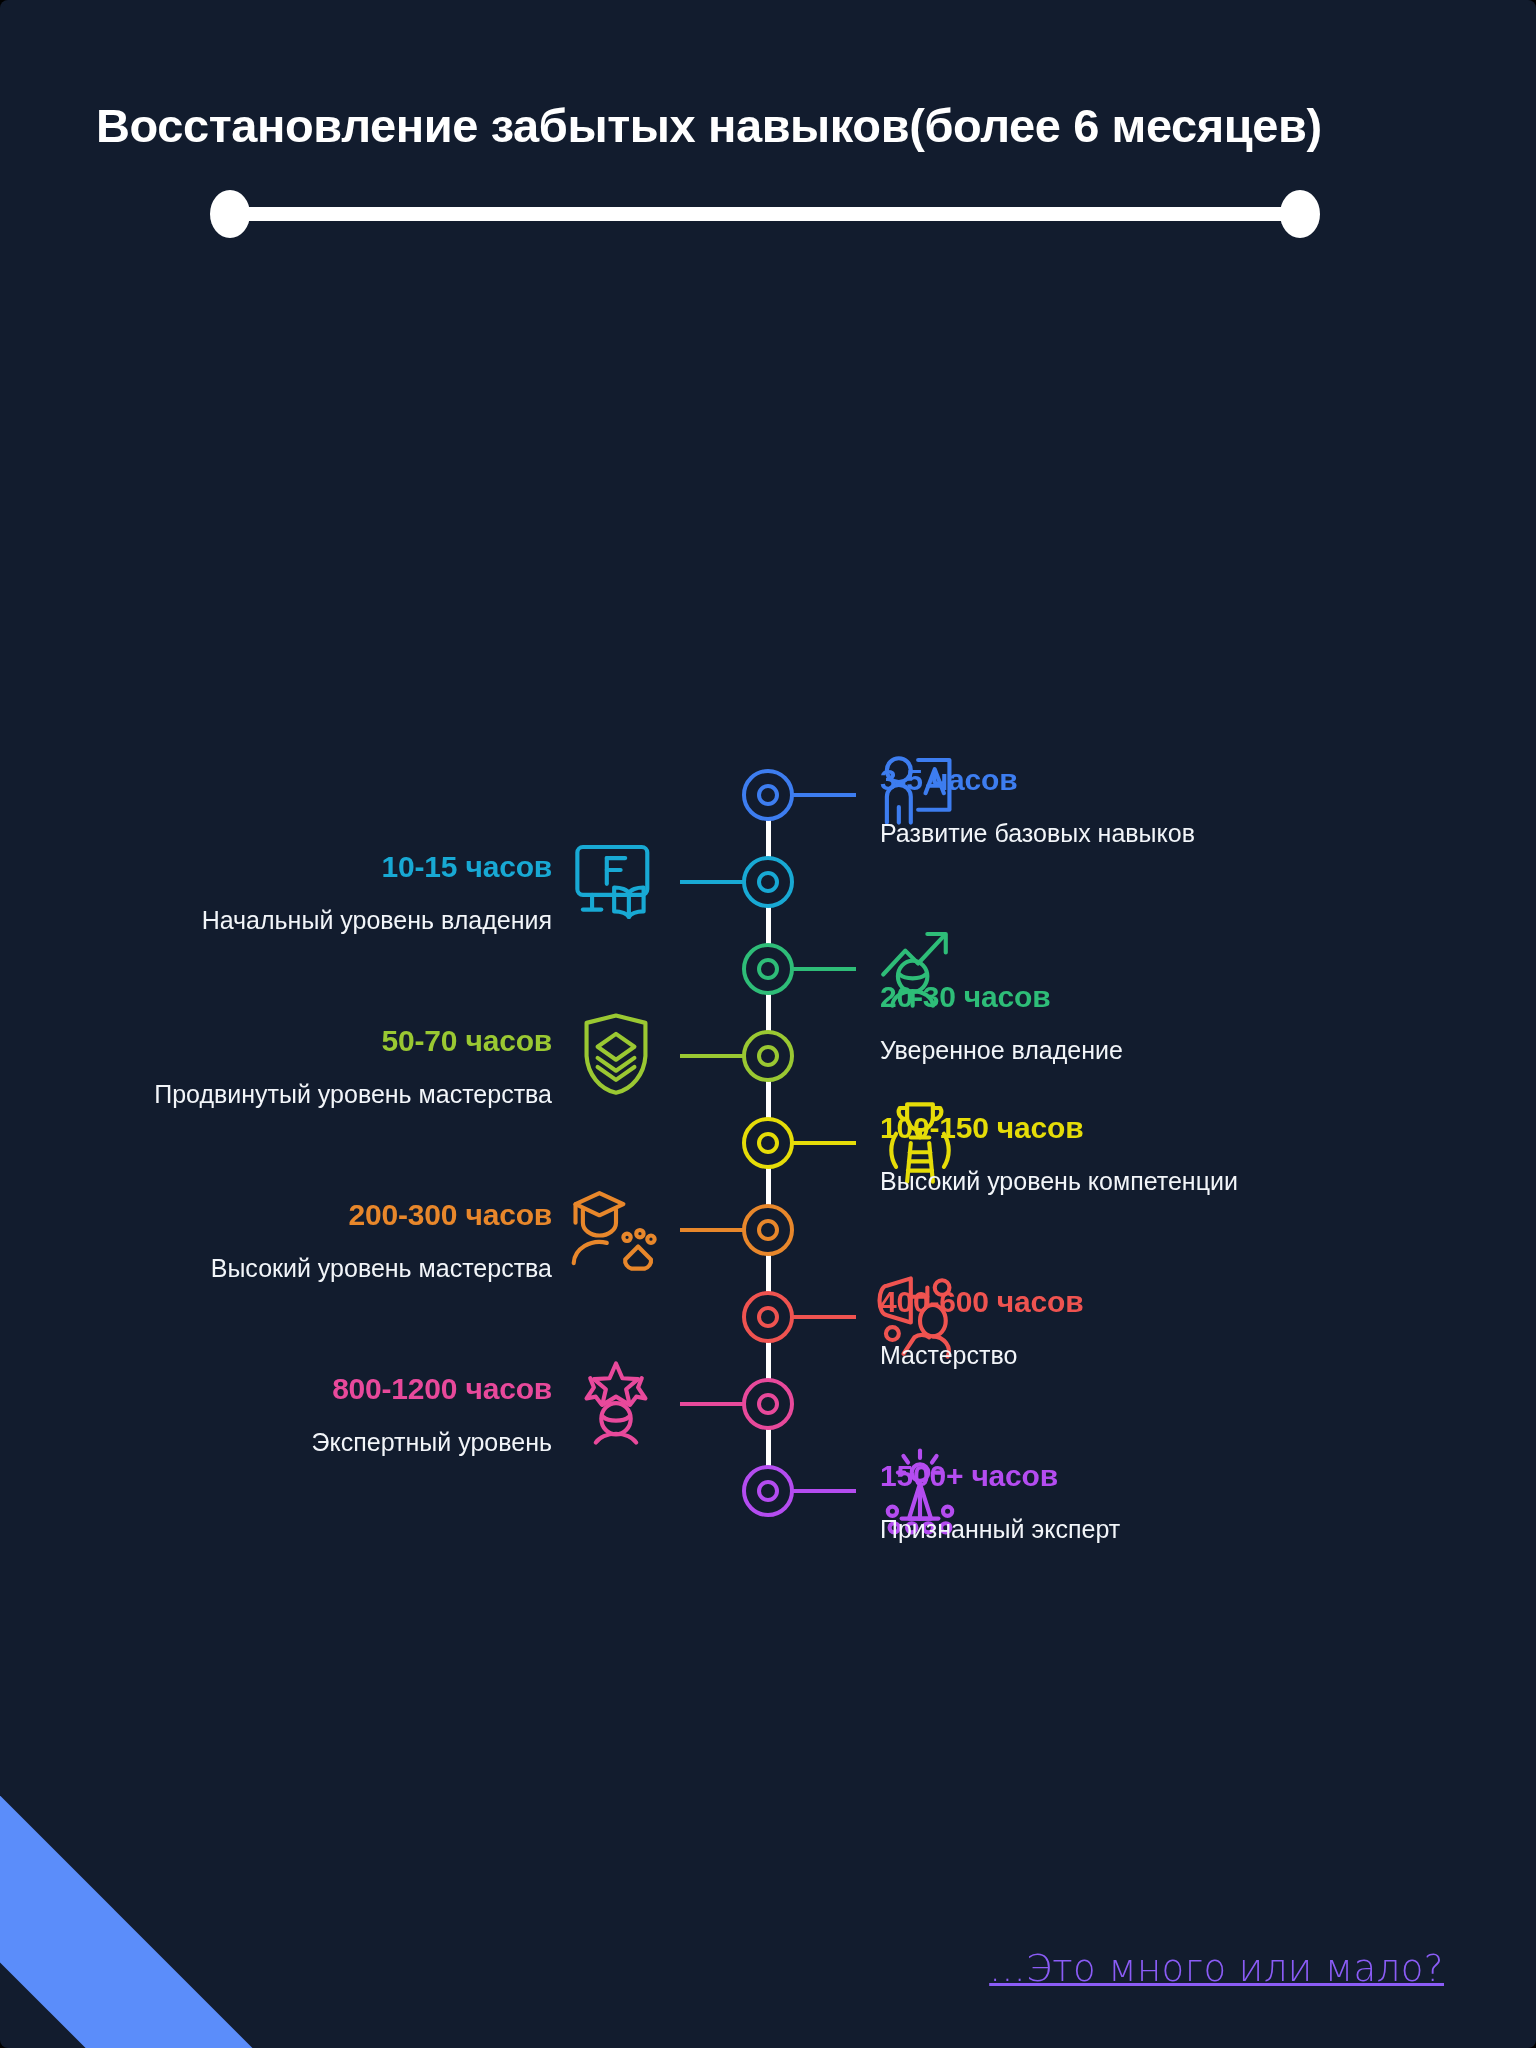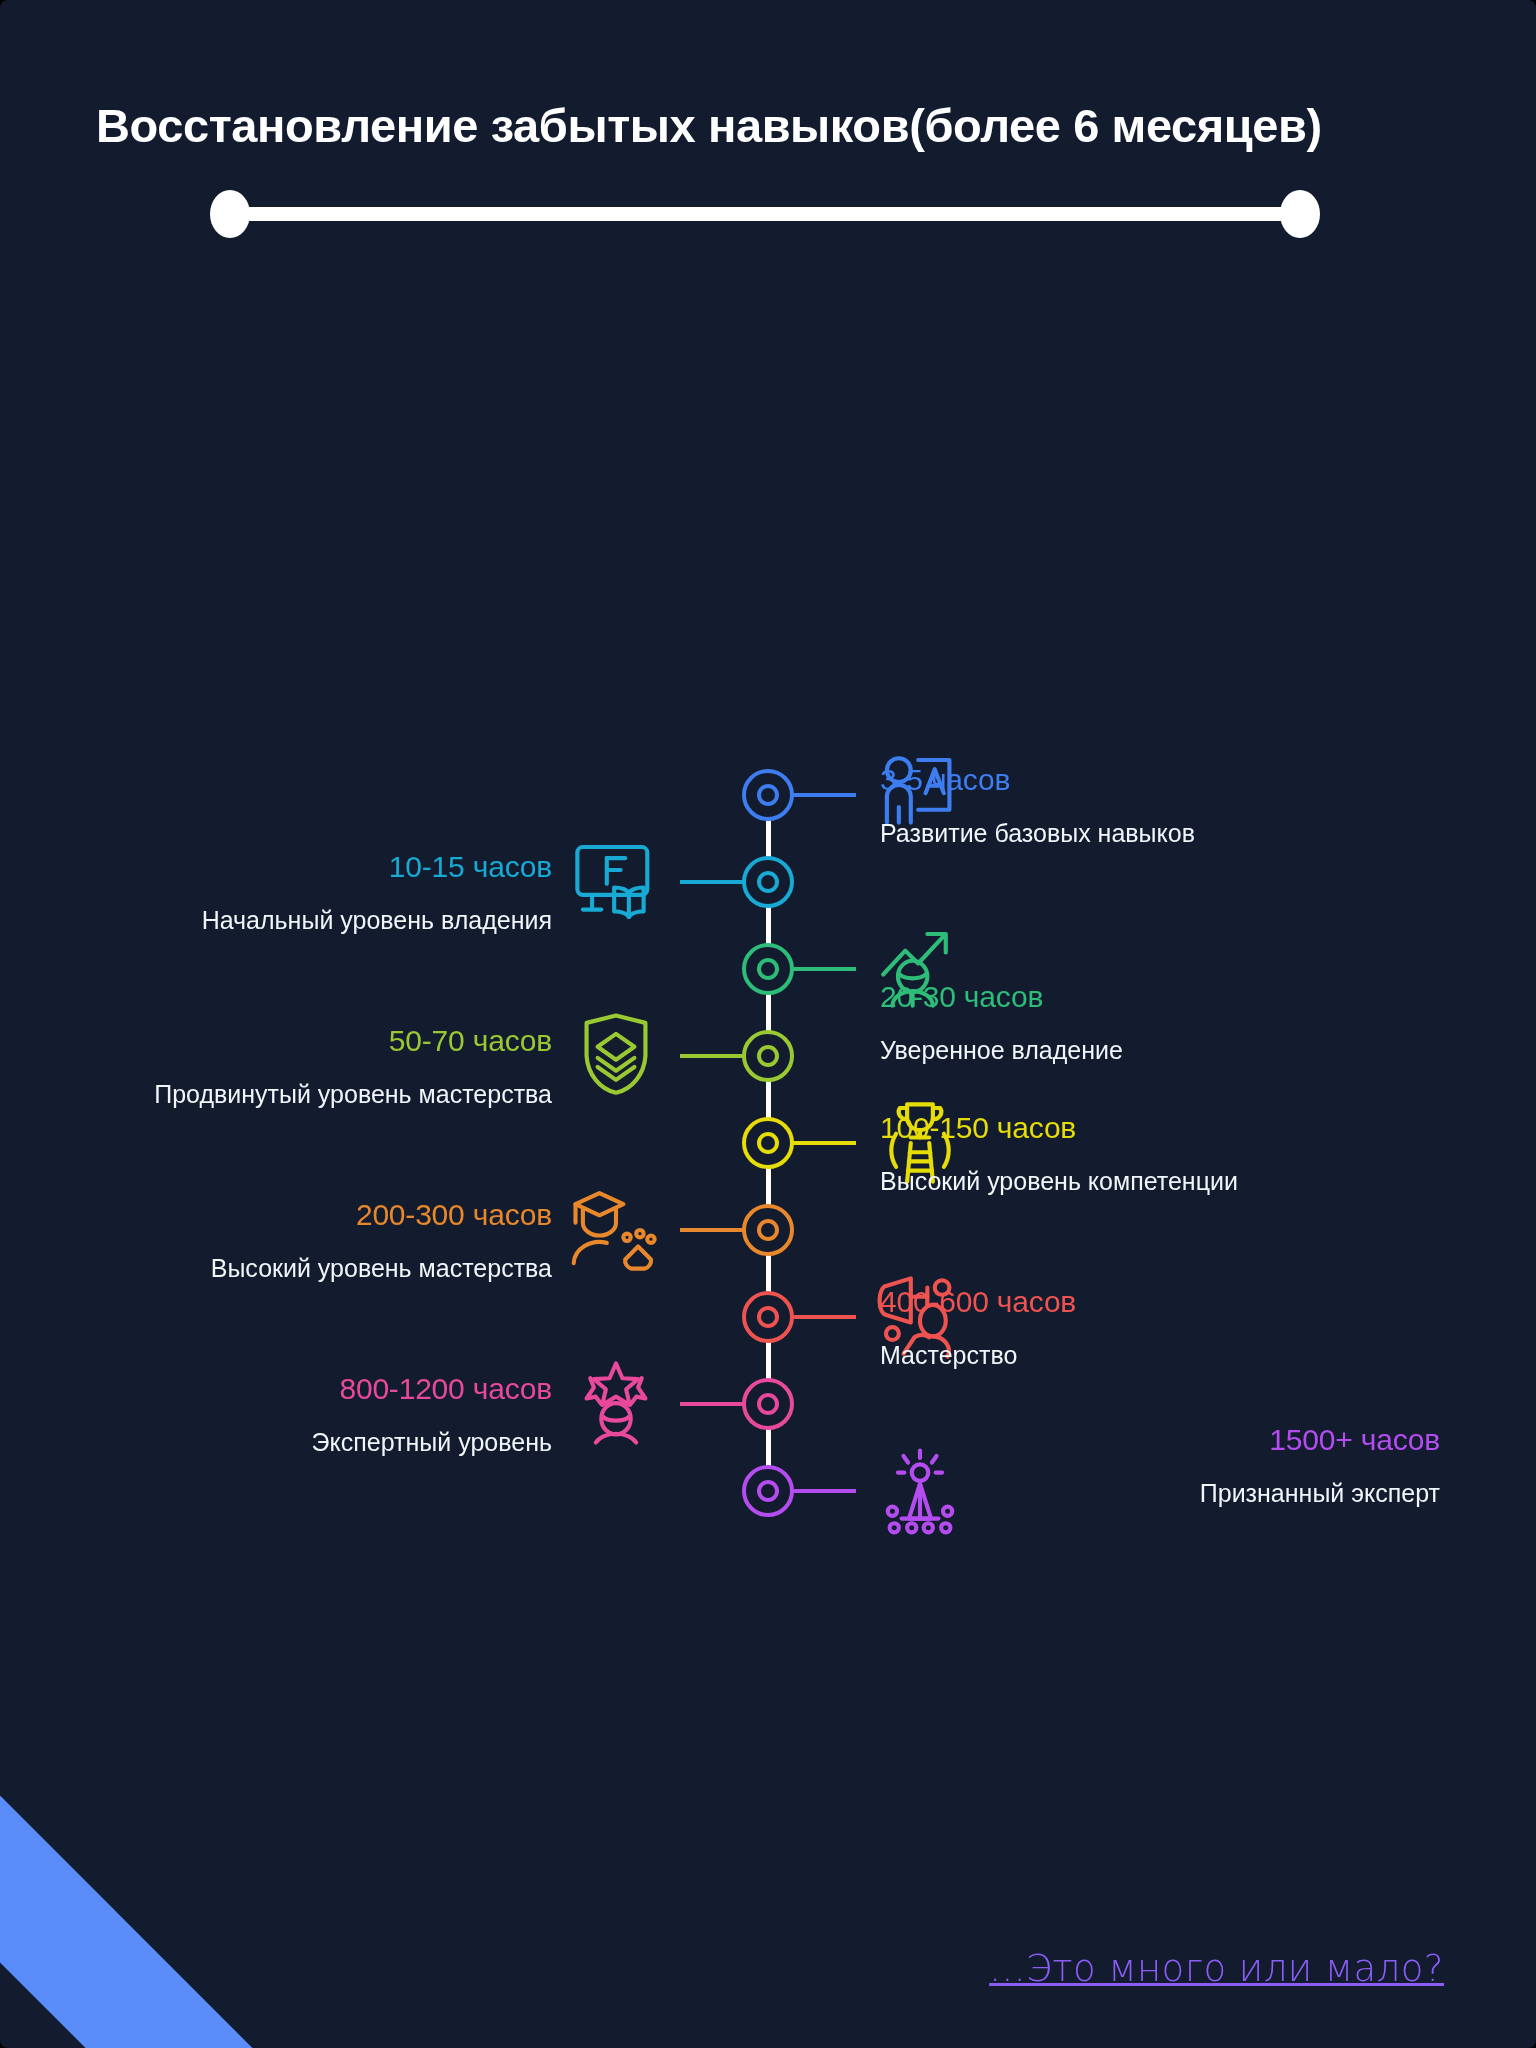--- a/index.html
+++ b/index.html
@@ -140,21 +140,21 @@
   
   .entry {
     position: absolute;
     width: 560px;
   }
   .entry.right { left: 880px; text-align: left; }
   .entry.left  { left: 96px;  text-align: right; }
 
   .entry .hours {
     font-size: 30px;
-    font-weight: 400;
+    font-weight: 700;
     line-height: 1.15;
     letter-spacing: -0.2px;
     white-space: nowrap;
   }
   .entry.left .hours { padding-right: 0; }
 
   .entry .desc {
     margin-top: 20px;
     font-size: 25px;
     font-weight: 400;
@@ -377,20 +377,20 @@
        <path d="M30 80 H70"></path>
        <circle cx="20" cy="72" r="5"></circle>
        <circle cx="80" cy="72" r="5"></circle>
        <circle cx="22" cy="90" r="5"></circle>
        <circle cx="41" cy="90" r="5"></circle>
        <circle cx="59" cy="90" r="5"></circle>
        <circle cx="78" cy="90" r="5"></circle>
      </g>
         </svg>
       </div>
-      <div class="entry right" style="top: 1423px; text-align: right;">
+      <div class="entry right" style="top: 1459px;">
         <div class="hours" style="color: rgb(180, 76, 240);">1500+ часов</div>
         <div class="desc">Признанный эксперт</div>
       </div>
     </div>
 
   <div class="footer-note">...Это много или мало?</div>
 </div>
 
 </body></html>

